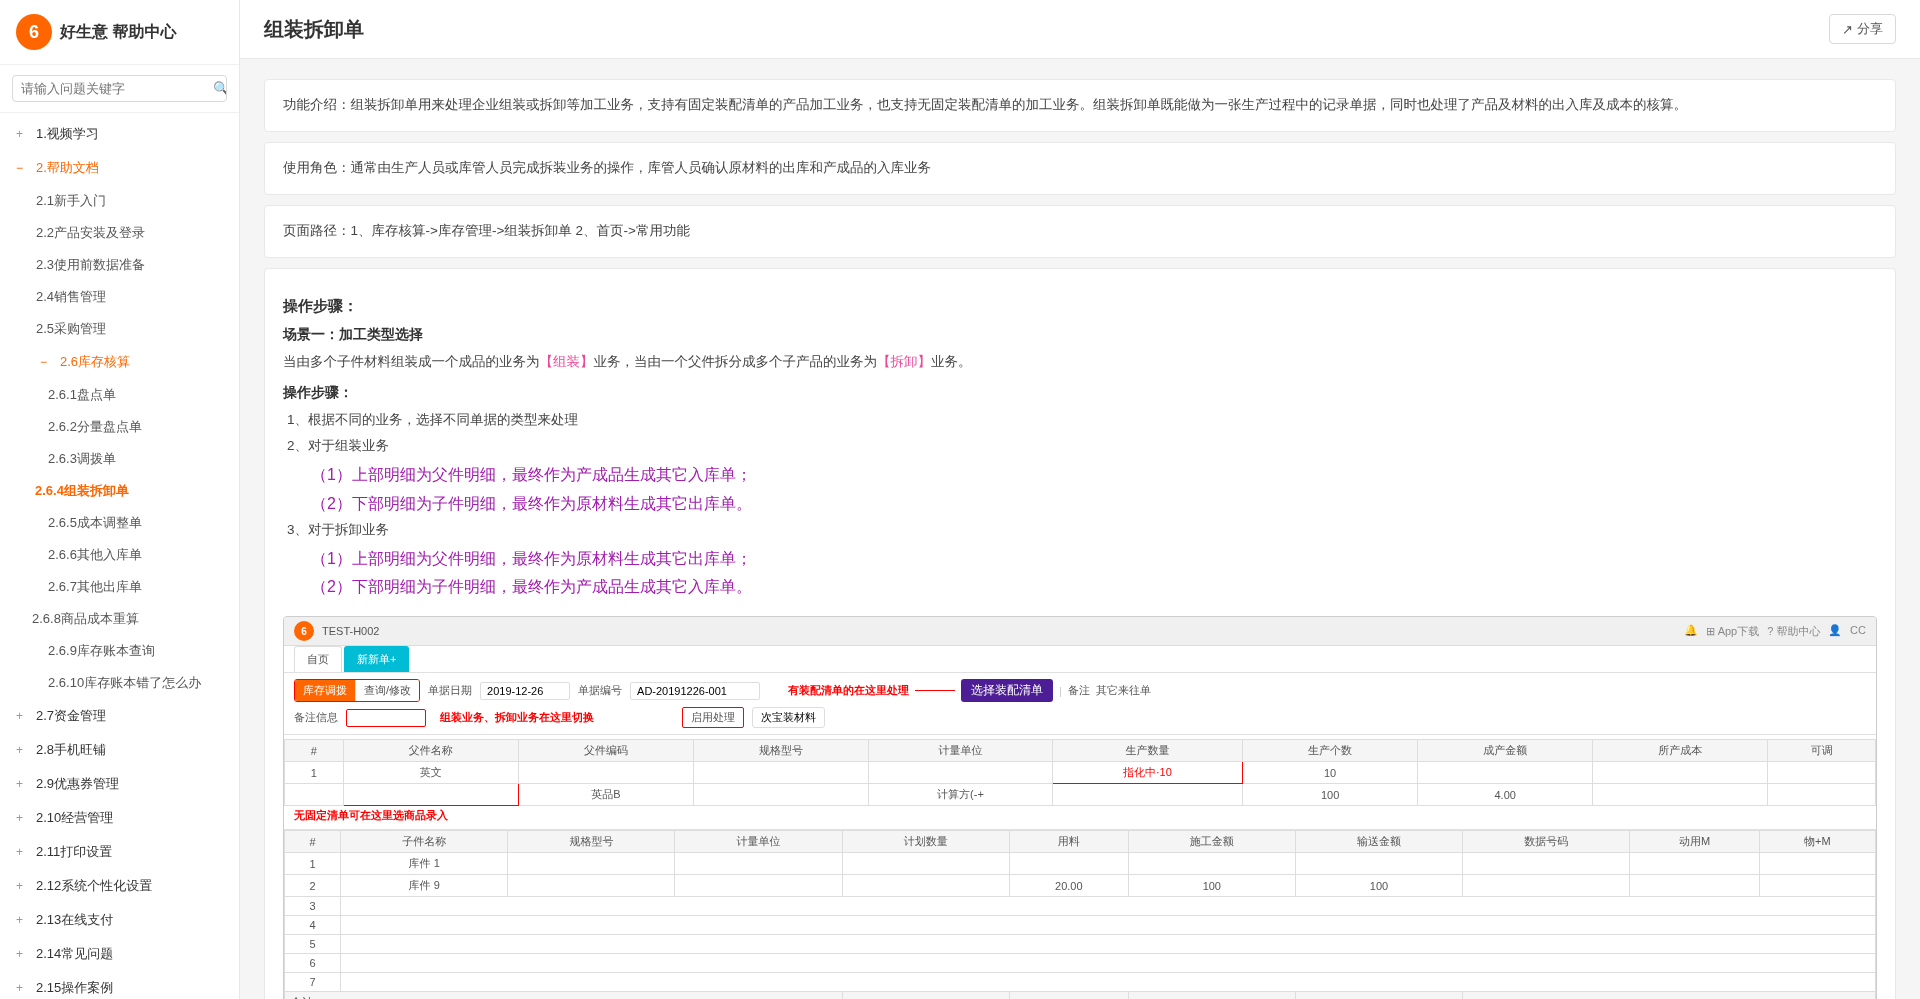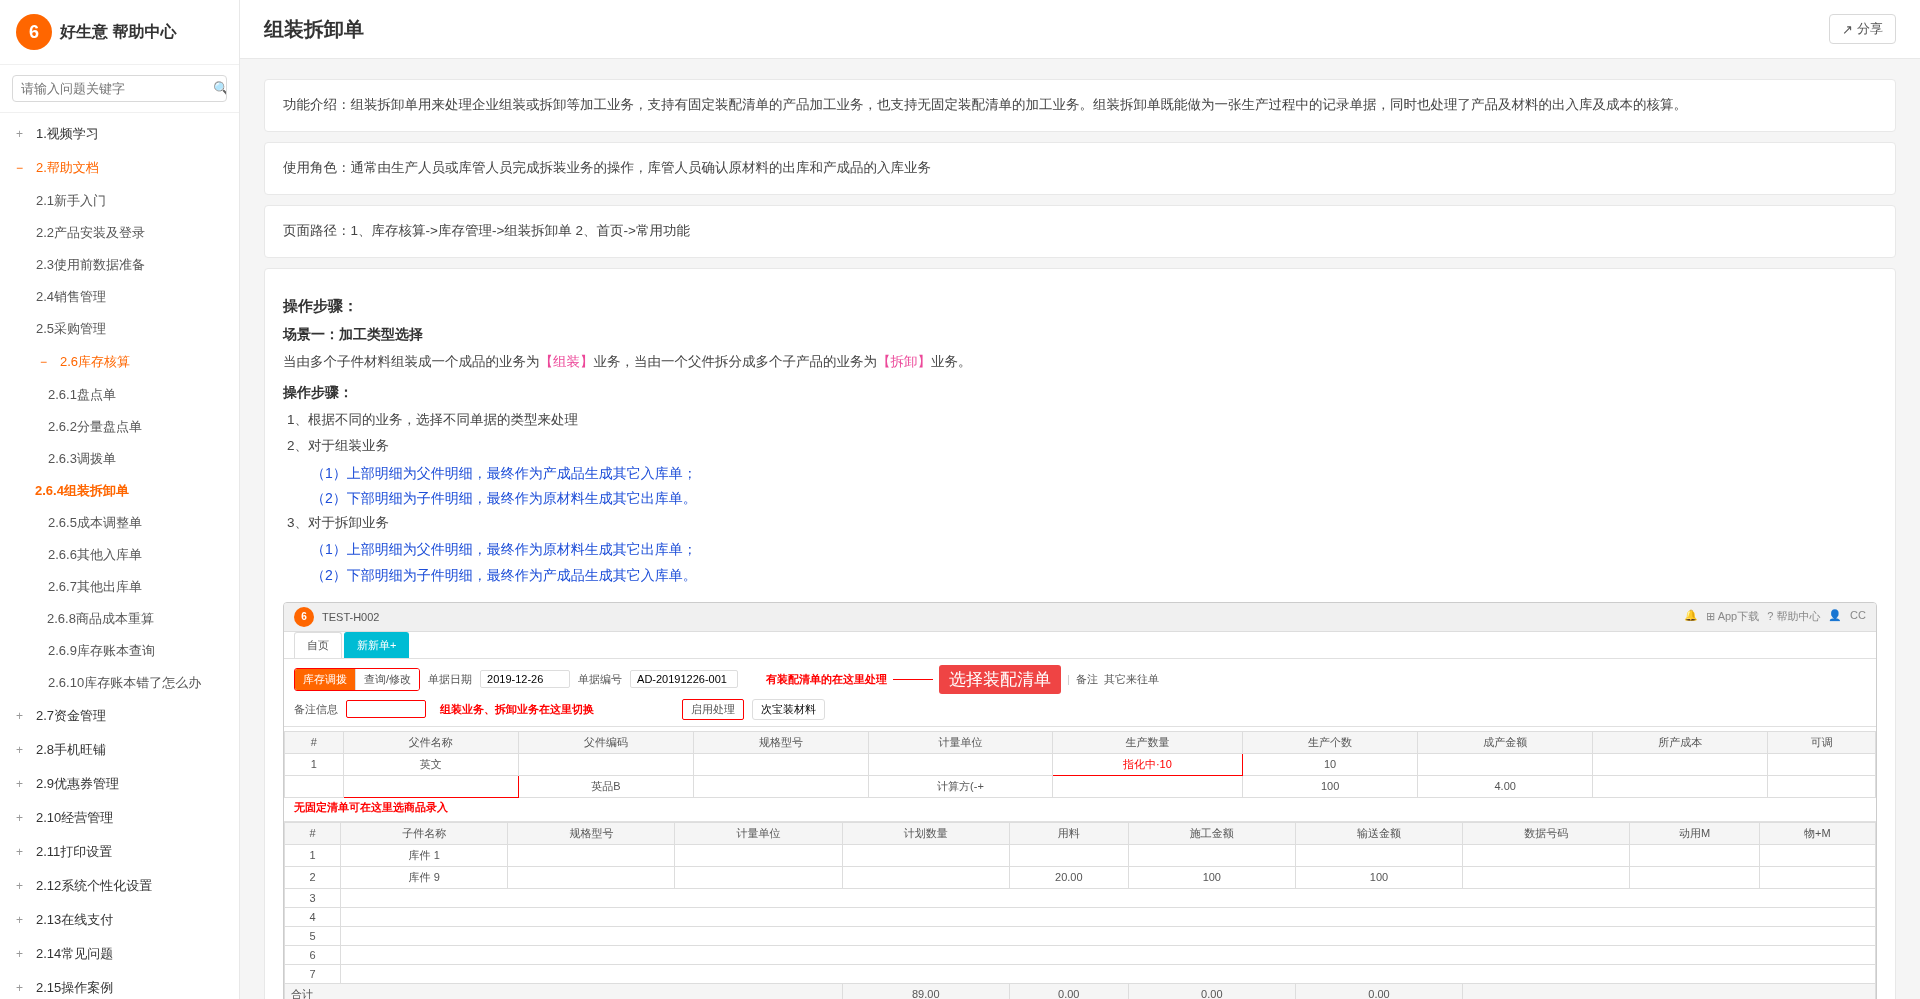--- a/index.html
+++ b/index.html
@@ -178,22 +178,22 @@
     }
     .step-item {
       font-size: 13.5px;
       color: #444;
       line-height: 1.8;
       margin-bottom: 2px;
       padding-left: 4px;
     }
     .sub-step {
       padding-left: 28px;
-      font-size: 14px;
-      color: #1d4ed8;
+      font-size: 16px;
+      color: #a21caf;
       line-height: 1.8;
     }
 
     
     .screenshot-container {
       margin-top: 14px;
       border: 1px solid #ccc;
       border-radius: 4px;
       overflow: hidden;
       background: #f0f0f0;
@@ -270,21 +270,21 @@
       <span class="plus-icon"></span>
       <span>2.6库存核算</span>
     </div>
     <div class="nav-sub-item" style="padding-left:48px;">2.6.1盘点单</div>
     <div class="nav-sub-item" style="padding-left:48px;">2.6.2分量盘点单</div>
     <div class="nav-sub-item" style="padding-left:48px;">2.6.3调拨单</div>
     <div class="nav-sub-item active" style="padding-left:35px; color:#f60; font-weight:700;">2.6.4组装拆卸单</div>
     <div class="nav-sub-item" style="padding-left:48px;">2.6.5成本调整单</div>
     <div class="nav-sub-item" style="padding-left:48px;">2.6.6其他入库单</div>
     <div class="nav-sub-item" style="padding-left:48px;">2.6.7其他出库单</div>
-    <div class="nav-sub-item" style="padding-left:47px;">2.6.8商品成本重算</div>
+    <div class="nav-sub-item" style="padding-left:32px;">2.6.8商品成本重算</div>
     <div class="nav-sub-item" style="padding-left:48px;">2.6.9库存账本查询</div>
     <div class="nav-sub-item" style="padding-left:48px;">2.6.10库存账本错了怎么办</div>
 
     <div class="nav-item-parent">
       <span class="plus-icon"></span>
       <span>2.7资金管理</span>
     </div>
 
     <div class="nav-item-parent">
       <span class="plus-icon"></span>
@@ -393,26 +393,26 @@
 
               <div style="position:relative;">
                 <div style="display:flex; border:1px solid #f00; border-radius:3px; overflow:hidden;">
                   <div style="padding:3px 8px; background:#f60; color:#fff; font-size:11px; cursor:pointer;">库存调拨</div>
                   <div style="padding:3px 8px; background:#fff; color:#555; font-size:11px; cursor:pointer; border-left:1px solid #ddd;">查询/修改</div>
                 </div>
               </div>
               <span style="color:#555;">单据日期</span>
               <input type="text" value="2019-12-26" style="border: 1px solid rgb(221, 221, 221); border-radius: 2px; padding: 2px 6px; font-size: 11px; width: 90px;">
               <span style="color:#555;">单据编号</span>
-              <input type="text" value="AD-20191226-001" style="border: 1px solid rgb(221, 221, 221); border-radius: 2px; padding: 2px 6px; font-size: 11px; width: 108px;">
+              <input type="text" value="AD-20191226-001" style="border: 1px solid rgb(221, 221, 221); border-radius: 2px; padding: 2px 6px; font-size: 11px; width: 130px;">
 
               <div style="position:relative; display:flex; align-items:center; gap:6px; margin-left:20px;">
                 <span style="color:#f00; font-size:11px; font-weight:bold;">有装配清单的在这里处理</span>
                 <span style="display:inline-block; width:40px; height:1px; background:#f00;"></span>
-                <button style="background:#ef4444; color:#fff; border:none; border-radius:3px; padding:3px 10px; font-size:17px; cursor:pointer;">选择装配清单</button>
+                <button style="background:#4c1d95; color:#fff; border:none; border-radius:3px; padding:3px 10px; font-size:12px; cursor:pointer;">选择装配清单</button>
                 <span style="color:#ccc;">|</span>
                 <span style="color:#555; font-size:11px;">备注</span>
                 <span style="color:#555; font-size:11px;">其它来往单</span>
               </div>
             </div>
 
             <div style="display:flex; align-items:center; gap:8px; margin-top:5px; font-size:11px; position:relative;">
               <span style="color:#555;">备注信息</span>
               <input type="text" style="border: 1px solid rgb(255, 0, 0); border-radius: 2px; padding: 2px 6px; font-size: 11px; width: 80px;">
               <span style="color:#f00; font-size:11px; font-weight:bold; margin-left:6px;">组装业务、拆卸业务在这里切换</span>

